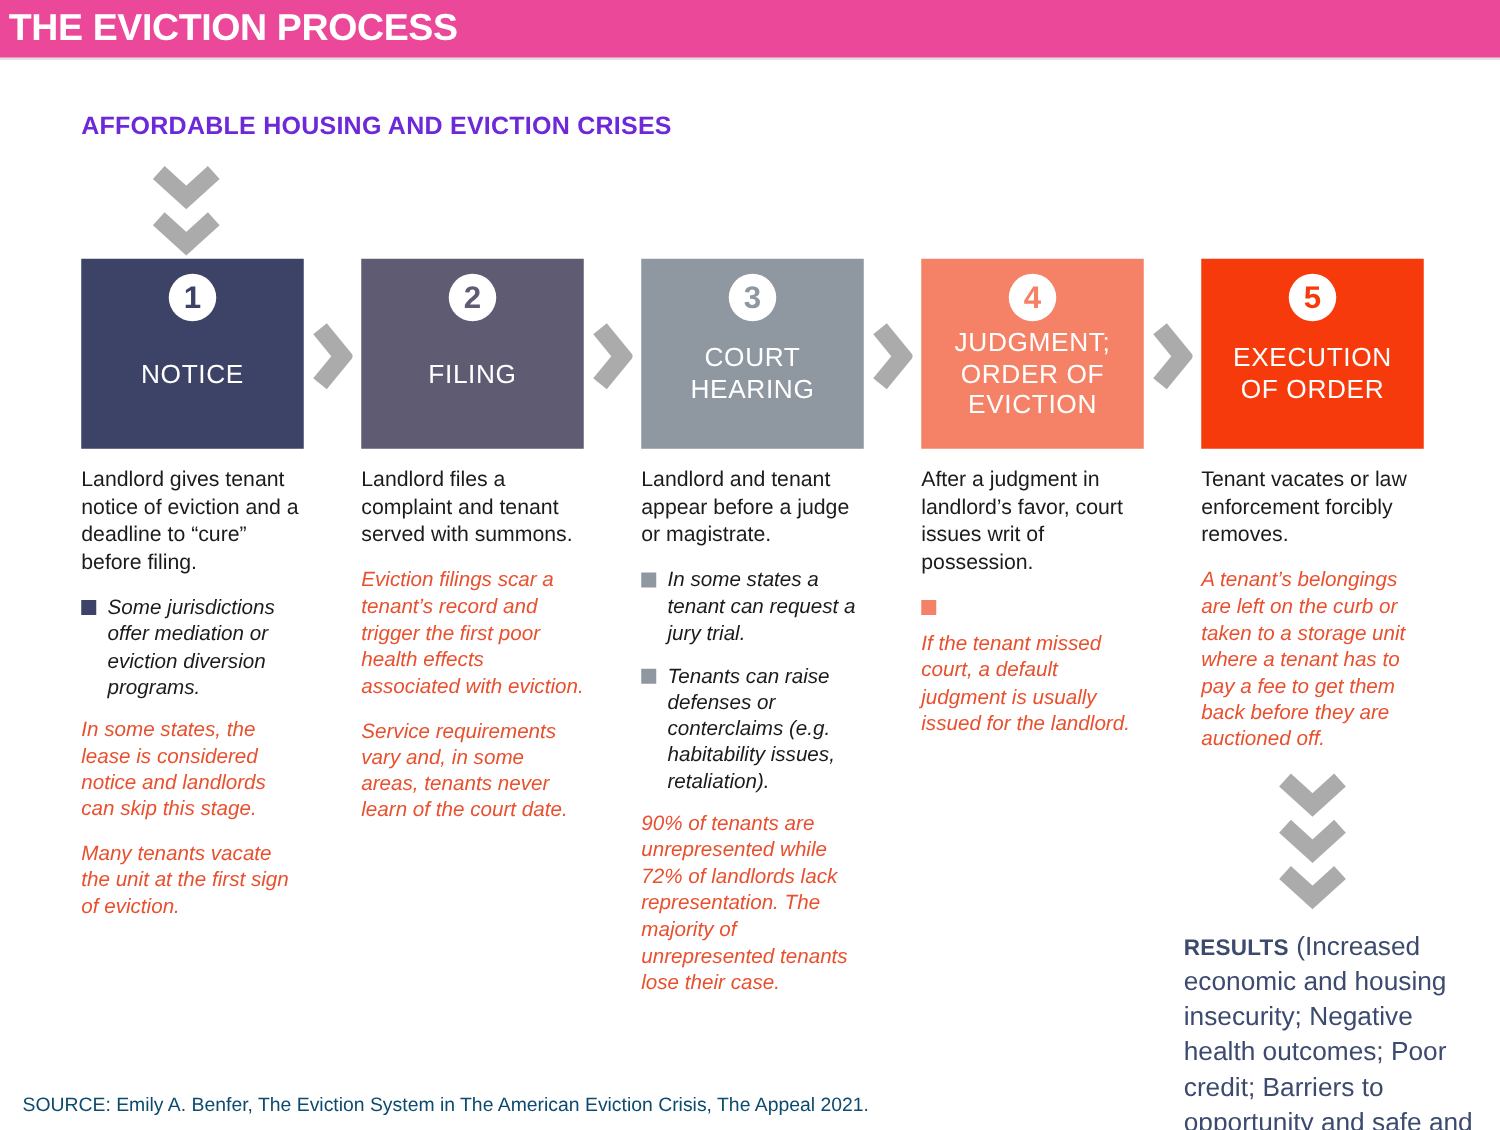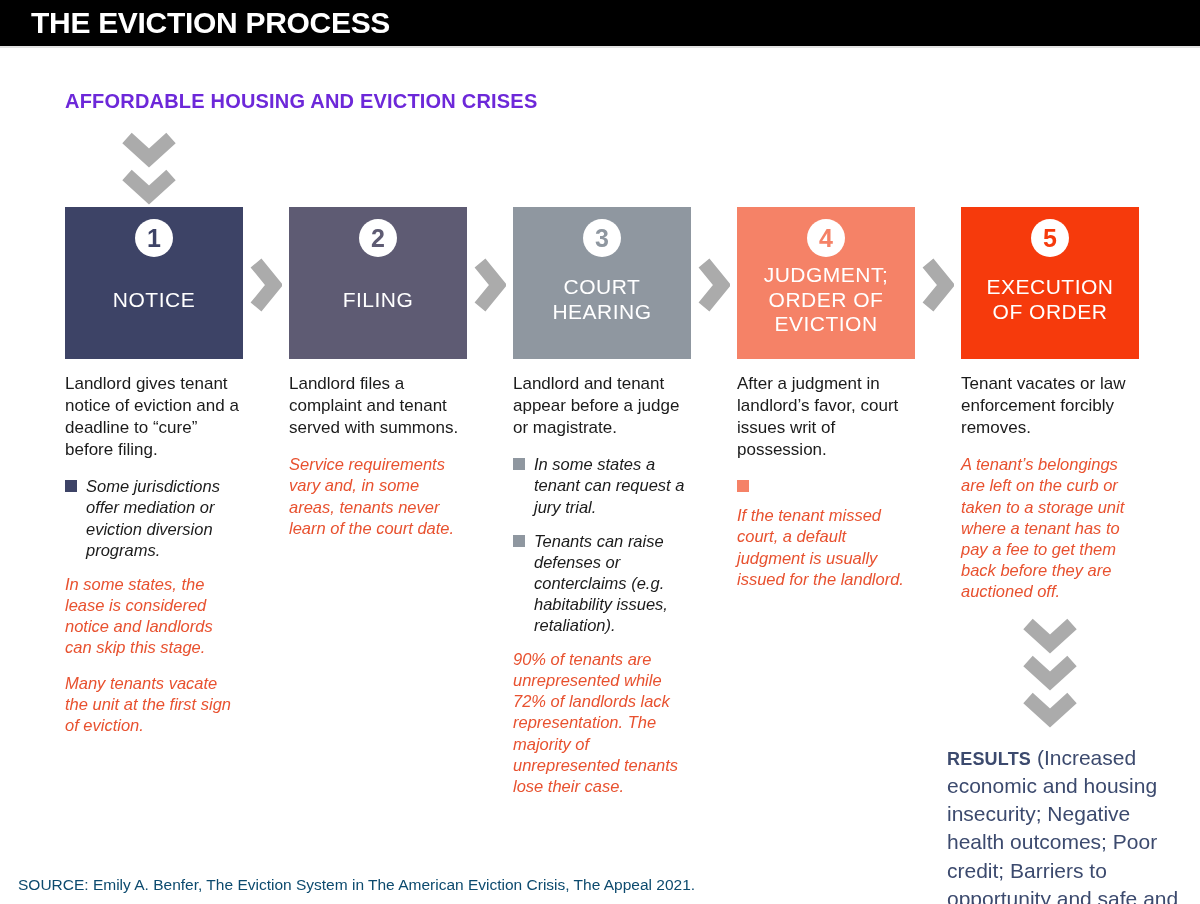--- a/index.html
+++ b/index.html
@@ -4,22 +4,22 @@
 <style>
   * { box-sizing: border-box; }
   html,body { margin:0; padding:0; }
   body {
     width:1200px; height:904px; position:relative; overflow:hidden;
     background:#ffffff; font-family:"Liberation Sans", sans-serif;
     color:#1b1b1b;
   }
   
   .banner {
-    height:48px; background:#000000; display:flex; align-items:center;
-    padding-left:31px; border-bottom:2px solid #e2e2e2;
+    height:48px; background:#ec4899; display:flex; align-items:center;
+    padding-left:7px; border-bottom:2px solid #e2e2e2;
   }
   .banner-title {
     color:#fff; font-weight:bold; font-size:30px; letter-spacing:-0.3px;
   }
   .content { margin-left:65px; position:relative; }
   .subtitle {
     margin-top:42px; font-size:20px; font-weight:bold;
     color:#6d28d9; letter-spacing:0.2px;
   }
   .intro-arrows { margin:18px 0 0 55px; width:58px; }
@@ -118,20 +118,21 @@
         </div>
         <div class="box-label">FILING</div>
       </div>
       <div class="arrow-right">
         <svg width="32" height="56">
             <polyline class="chev" points="6,6 24,28 6,50" stroke-width="13"></polyline>
           </svg>
       </div>
       <div class="step-text">
         <p class="intro">Landlord files a complaint and tenant served with summons.</p>
+        <p class="note">Eviction filings scar a tenant’s record and trigger the first poor health effects associated with eviction.</p>
         <p class="note">Service requirements vary and, in some areas, tenants never learn of the court date.</p>
       </div>
     </div>
 
     <div class="step-col">
       <div class="step-box" style="background-color: rgb(143, 151, 160);">
         <div class="num-circle">
           <span style="color: rgb(143, 151, 160);">3</span>
         </div>
         <div class="box-label">COURT HEARING</div>

